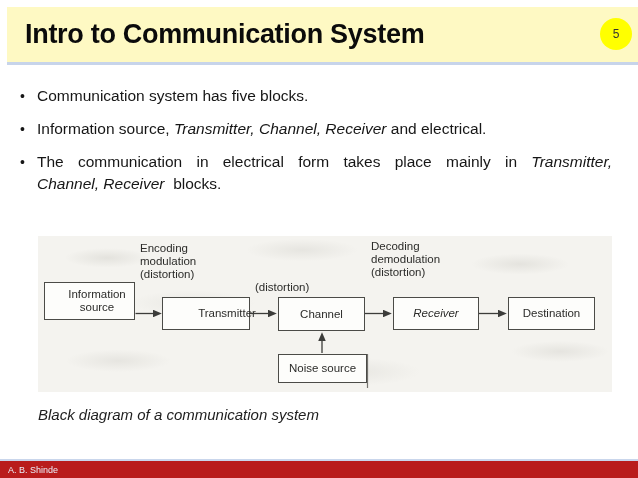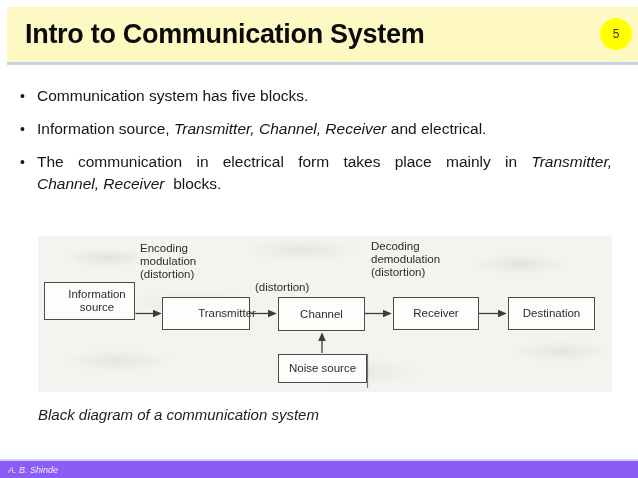--- a/index.html
+++ b/index.html
@@ -50,34 +50,34 @@
   .note-channel{left:217px;top:45px;}
   .note-receiver{left:333px;top:4px;}
   .dbox{
     position:absolute;background:#FDFDFB;border:1.5px solid #4b4b47;box-sizing:border-box;
     display:flex;align-items:center;justify-content:center;text-align:center;
     font-size:11.5px;line-height:13px;white-space:pre-line;color:#2c2c2a;
   }
   .box-info{left:6px;top:46px;width:91px;height:38px;padding-left:15px;}
   .box-transmitter{left:124px;top:61px;width:88px;height:33px;padding-left:42px;}
   .box-channel{left:240px;top:61px;width:87px;height:34px;}
-  .box-receiver{left:355px;top:61px;width:86px;height:33px;}
+  .box-receiver{left:355px;top:61px;width:86px;height:33px;font-style:italic;}
   .box-destination{left:470px;top:61px;width:87px;height:33px;}
   .box-noise{left:240px;top:118px;width:89px;height:29px;}
   .arrow-layer{position:absolute;left:0;top:0;width:574px;height:156px;}
   
   .caption{
     position:absolute;left:38px;top:406px;width:574px;text-align:left;
     font-size:15px;font-style:italic;color:#1e1e1e;
   }
   
   .footer-bar{
     position:absolute;left:0;top:459px;width:638px;height:17px;
-    background:#8b5cf6;border-top:2px solid #C9D6EC;
-    display:flex;align-items:center;font-style:italic;
+    background:#b91c1c;border-top:2px solid #C9D6EC;
+    display:flex;align-items:center;
   }
   .footer-author{font-size:9px;color:#E9EFF8;padding-left:8px;}
 </style>
 </head>
 <body>
 
 <div class="slide">
 
   <div class="header-bar">
     <div class="slide-title">Intro to Communication System</div>

